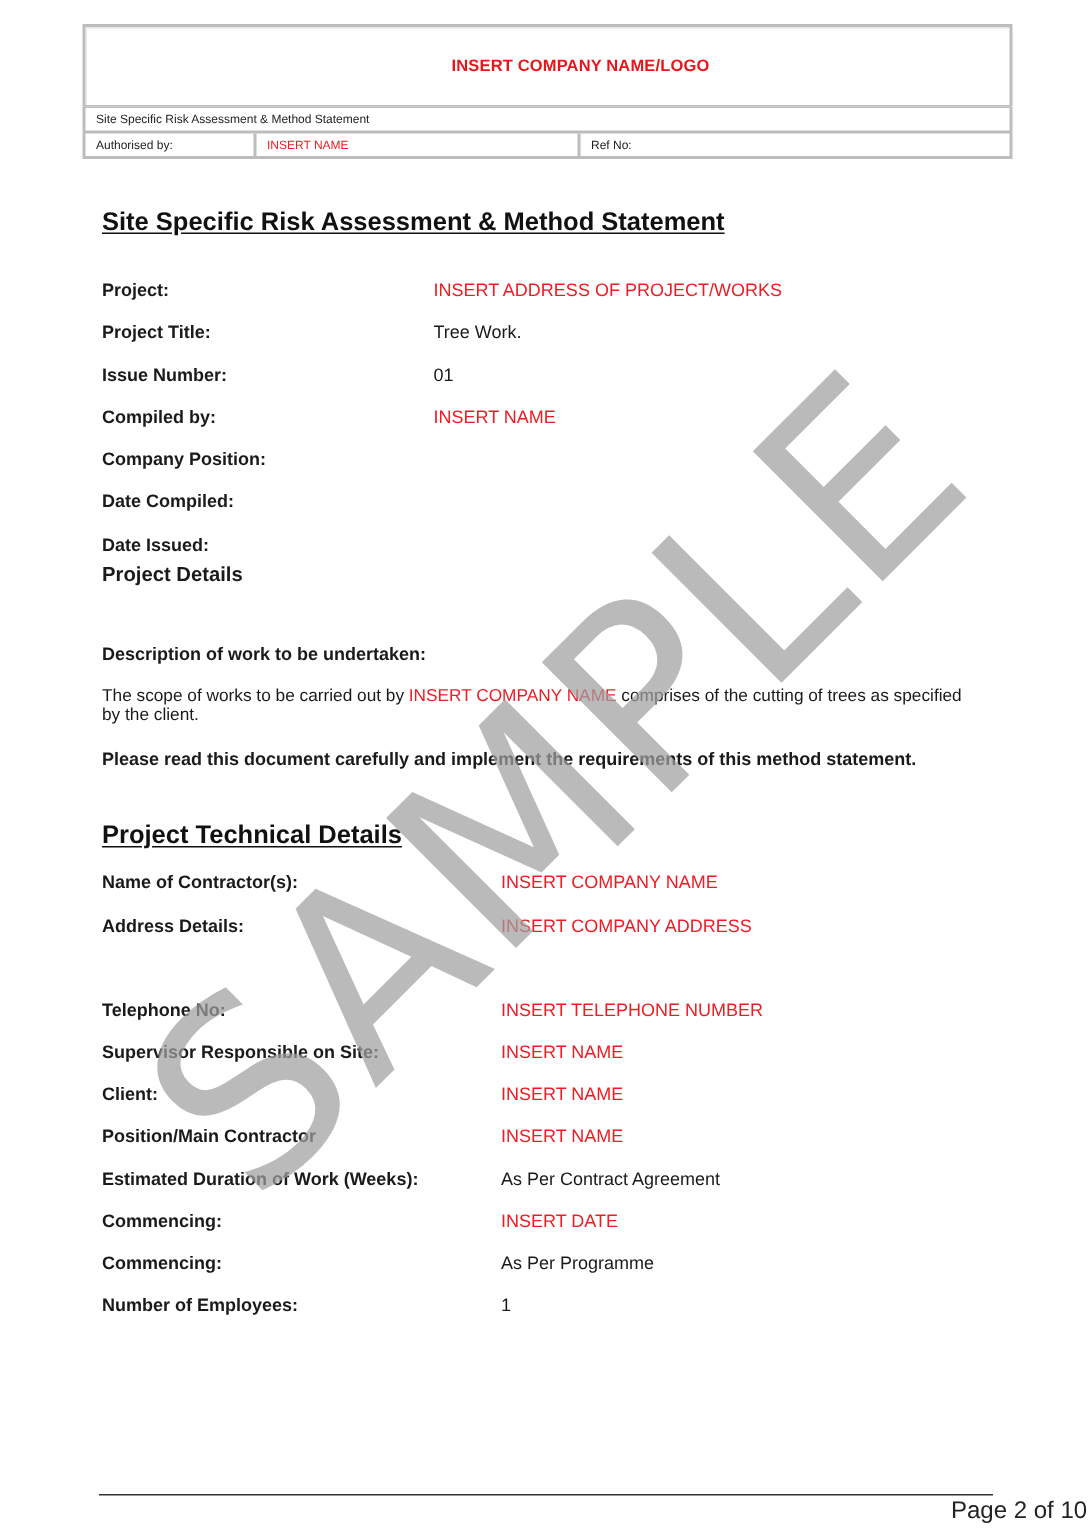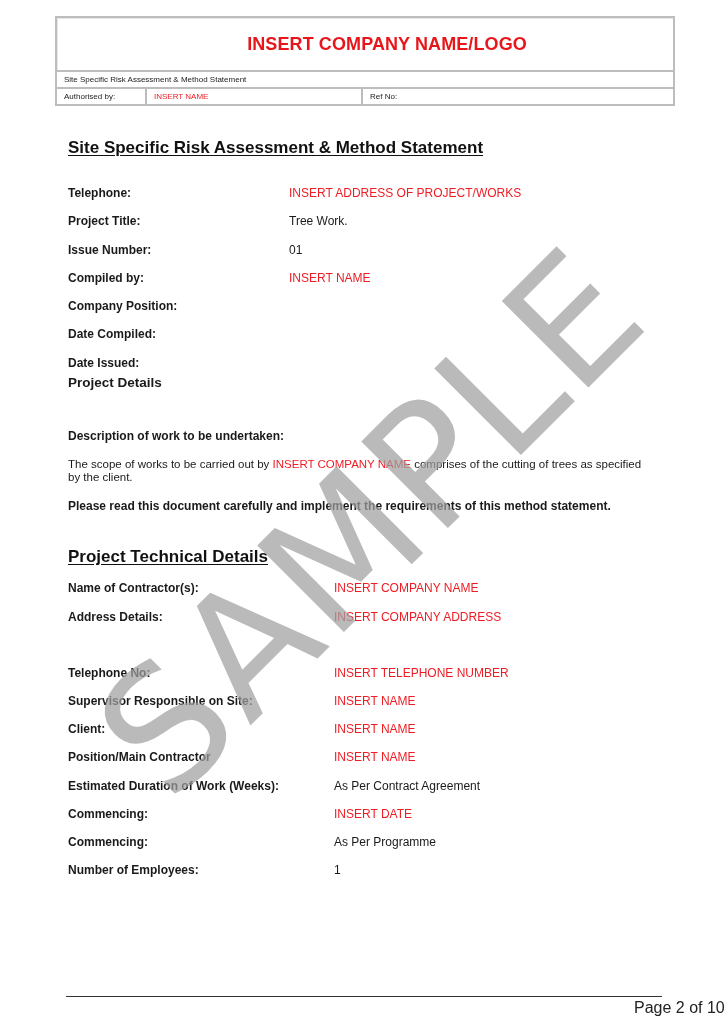--- a/index.html
+++ b/index.html
@@ -6,21 +6,21 @@
     body {
       width: 726px; height: 1024px; background: #ffffff; position: relative; overflow: hidden;
       font-family: "Liberation Sans", sans-serif; color: #111;
     }
     .hdr { position: absolute; left: 55px; top: 16px; width: 620px; }
     .hdr-logo {
       height: 52px; border: 2px solid #bdbdbd; border-bottom-width: 1px;
       display: flex; align-items: center; justify-content: center;
       box-shadow: inset 1px 1px 0 #e6e6e6;
     }
-    .hdr-logo span { color: #e8161b; font-weight: bold; font-size: 18px; letter-spacing: 0.1px; padding-left: 44px; }
+    .hdr-logo span { color: #e8161b; font-weight: bold; font-size: 11px; letter-spacing: 0.1px; padding-left: 44px; }
     .hdr-row {
       height: 15px; border: 2px solid #bdbdbd; border-top-width: 1px; border-bottom-width: 1px;
       display: flex; align-items: center; font-size: 8px; color: #222;
     }
     .hdr-row.last { border-bottom-width: 2px; }
     .hdr-row .cell { height: 100%; display: flex; align-items: center; padding-left: 7px; box-sizing: border-box; }
     .hdr-row .sep { border-left: 2px solid #bdbdbd; }
     .red { color: #ee1c24; }
     .title {
       position: absolute; left: 68px; top: 138px; font-size: 17px; font-weight: bold;
@@ -51,30 +51,30 @@
 <body>
 
 <div class="hdr">
   <div class="hdr-logo">
     <span>INSERT COMPANY NAME/LOGO</span>
   </div>
   <div class="hdr-row">
     <div class="cell">Site Specific Risk Assessment &amp; Method Statement</div>
   </div>
   <div class="hdr-row last">
-    <div class="cell" style="width:88px">Authorised by:</div>
+    <div class="cell" style="width:112px">Authorised by:</div>
     <div class="cell sep red" style="width:216px">INSERT NAME</div>
     <div class="cell sep" style="width:48px">Ref No:</div>
   </div>
 </div>
 
 <div class="title">Site Specific Risk Assessment &amp; Method Statement</div>
 
 <div class="field" style="top:186px">
-  <span class="lbl">Telephone:</span>
+  <span class="lbl">Project:</span>
   <span class="val red" style="left:221px">INSERT ADDRESS OF PROJECT/WORKS</span>
 </div>
 <div class="field" style="top:214px">
   <span class="lbl">Project Title:</span>
   <span class="val" style="left:221px">Tree Work.</span>
 </div>
 <div class="field" style="top:243px">
   <span class="lbl">Issue Number:</span>
   <span class="val" style="left:221px">01</span>
 </div>

